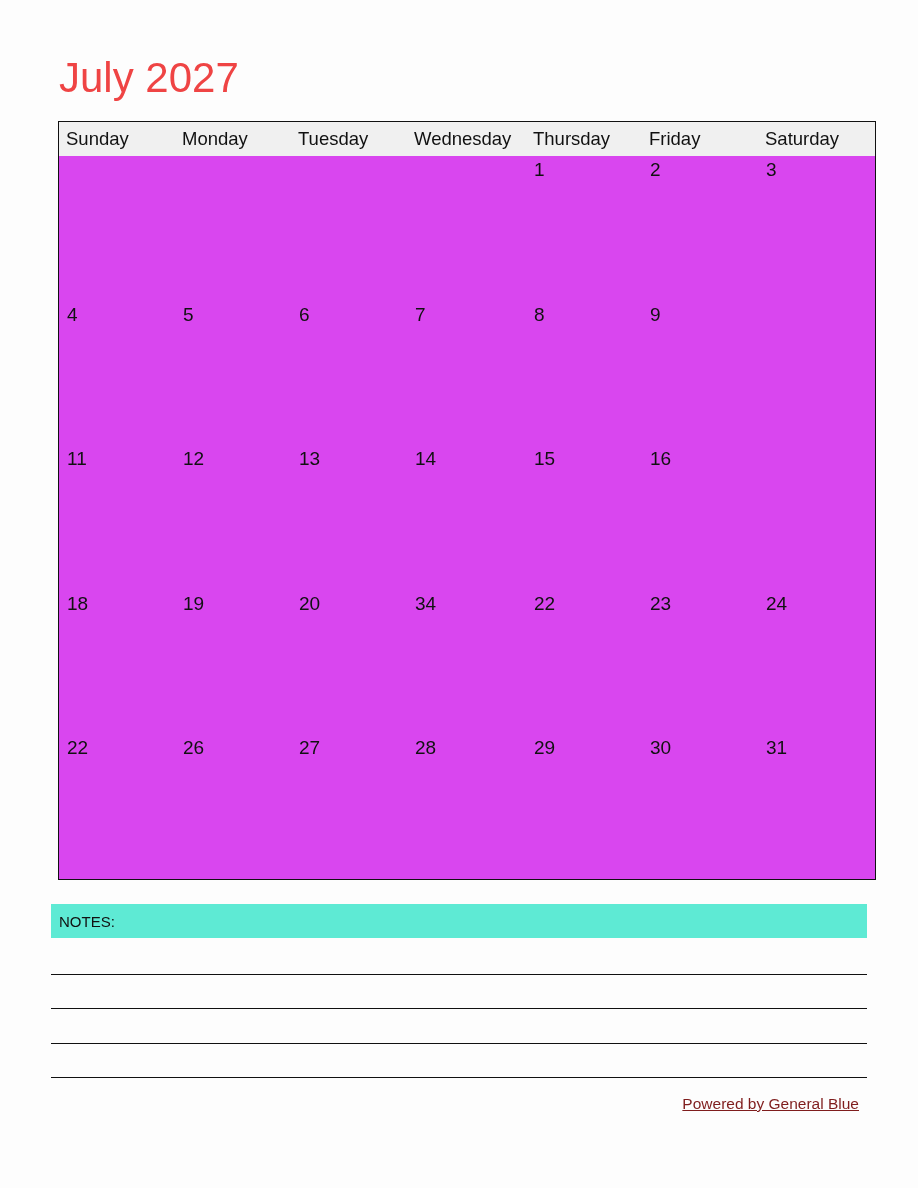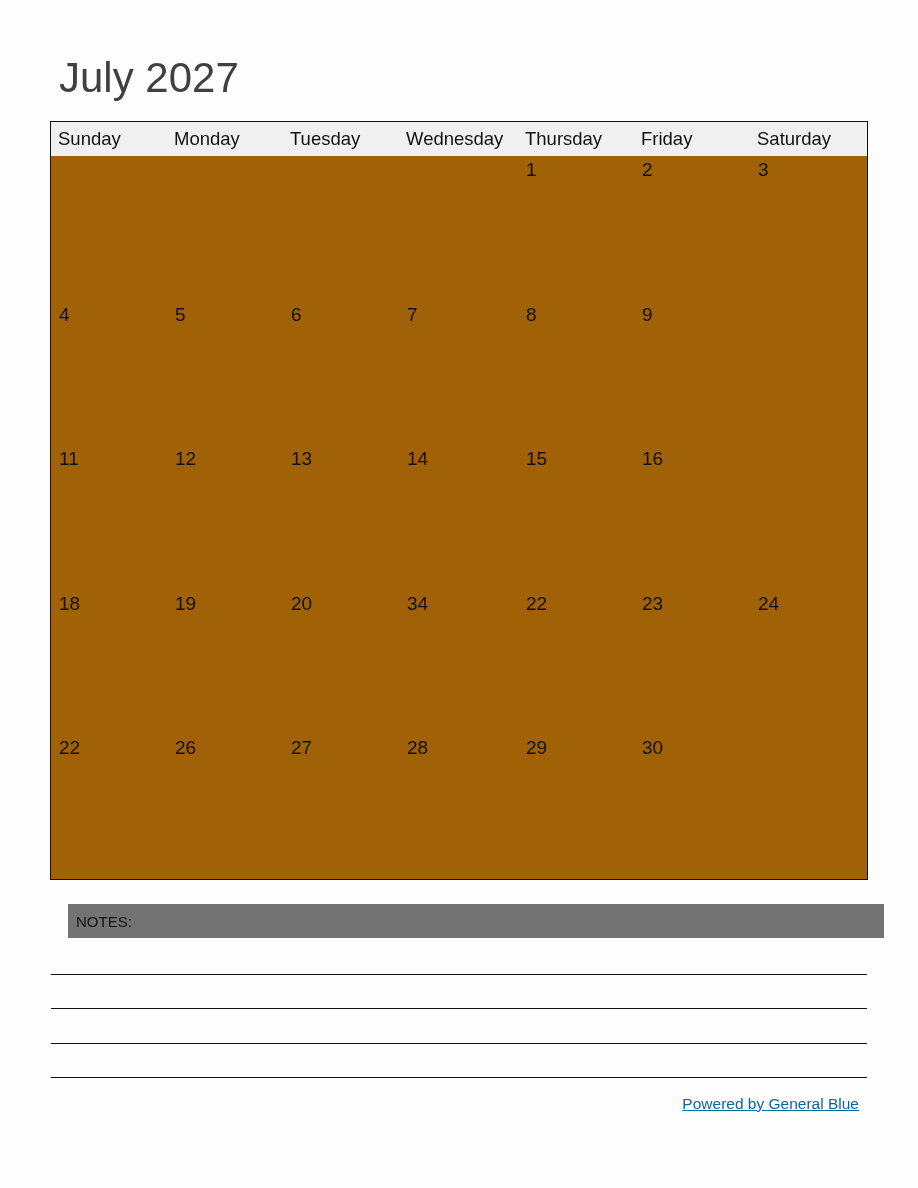--- a/index.html
+++ b/index.html
@@ -6,28 +6,28 @@
     body {
       width: 918px; height: 1188px;
       background: #fdfdfd;
       font-family: "Liberation Sans", "DejaVu Sans", sans-serif;
       color: #111;
       position: relative;
       overflow: hidden;
     }
     .title {
       position: absolute; left: 59px; top: 52px;
-      font-size: 42px; line-height: 52px; color: #404040;
+      font-size: 42px; line-height: 52px; color: #ef4444;
       margin: 0; font-weight: normal;
     }
     .calendar {
-      position: absolute; left: 50px; top: 121px;
+      position: absolute; left: 58px; top: 121px;
       width: 816px; height: 757px;
       border: 1px solid #111;
-      background: #a16207;
+      background: #d946ef;
     }
     .dow-row {
       display: grid;
       grid-template-columns: 116px 116px 116px 119px 116px 116px 117px;
       height: 34px;
       background: #f0f0f0;
     }
     .dow {
       font-size: 18.5px; line-height: 34px;
       padding-left: 7px;
@@ -41,36 +41,36 @@
     .week {
       display: grid;
       grid-template-columns: 116px 116px 116px 119px 116px 116px 117px;
     }
     .day {
       font-size: 19px; line-height: 24px;
       padding-left: 8px; padding-top: 2px;
       color: #111;
     }
     .notes-band {
-      position: absolute; left: 68px; top: 904px;
+      position: absolute; left: 51px; top: 904px;
       width: 816px; height: 34px;
-      background: #737373;
+      background: #5eead4;
     }
     .notes-label {
       position: absolute; left: 8px; top: 0;
       line-height: 36px; font-size: 15px; color: #111;
     }
     .note-line {
       position: absolute; left: 51px; width: 816px;
       height: 0; border-top: 1.5px solid #111;
     }
     .footer-link {
       position: absolute; right: 59px; top: 1094px;
       font-size: 15.5px; line-height: 20px;
-      color: #0369a1; text-decoration: underline;
+      color: #7f1d1d; text-decoration: underline;
     }
   </style>
 </head>
 <body>
 
 <h1 class="title">July 2027</h1>
 
 <div class="calendar">
   <div class="dow-row">
     <div class="dow">Sunday</div>
@@ -116,20 +116,21 @@
         <div class="day">23</div>
         <div class="day">24</div>
       </div>
       <div class="week">
         <div class="day">22</div>
         <div class="day">26</div>
         <div class="day">27</div>
         <div class="day">28</div>
         <div class="day">29</div>
         <div class="day">30</div>
+        <div class="day">31</div>
       </div>
     </div>
 </div>
 
 <div class="notes-band">
   <span class="notes-label">NOTES:</span>
 </div>
 <div class="note-line" style="top:974px"></div>
 <div class="note-line" style="top:1008px"></div>
 <div class="note-line" style="top:1043px"></div>

